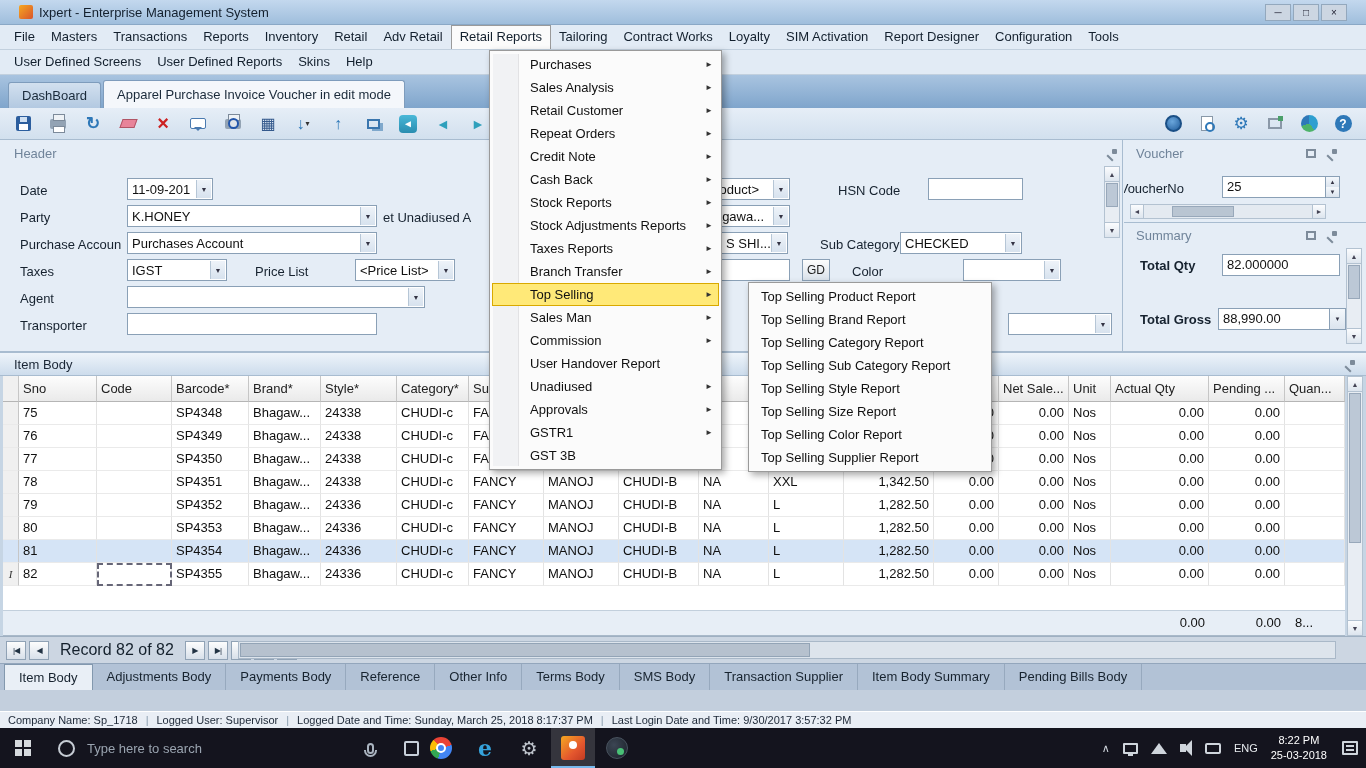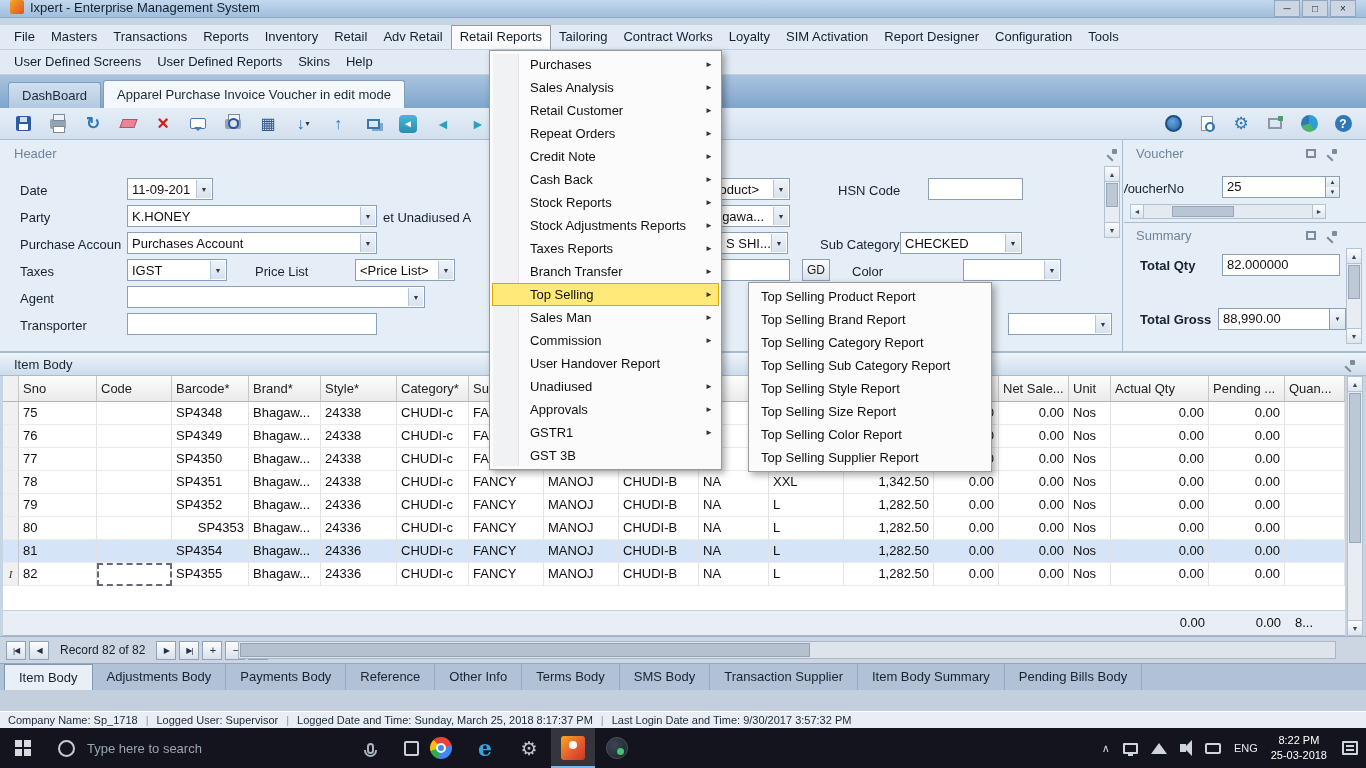--- a/index.html
+++ b/index.html
@@ -1,20 +1,20 @@
 <!DOCTYPE html>
 <html><head>
 <meta charset="utf-8">
 <style>
   *{box-sizing:border-box;margin:0;padding:0}
   body{margin:0;background:#333;font-family:"Liberation Sans",sans-serif}
   .screen{position:relative;width:1366px;height:768px;overflow:hidden;background:#c6d5e4;font-size:13px;color:#111}
 
   
-  .titlebar{position:absolute;left:0;top:0;width:1366px;height:18px;background:linear-gradient(#c3d8ee,#9fbedc);display:flex;padding:0 10px;border-bottom:1px solid #8aa8c6}
+  .titlebar{position:absolute;left:0;top:0;width:1366px;height:25px;background:linear-gradient(#c3d8ee,#9fbedc);display:flex;align-items:center;padding:0 19px;border-bottom:1px solid #8aa8c6}
   .app-ico{width:14px;height:14px;border-radius:2px;background:linear-gradient(135deg,#f6a821,#d9542b);margin-right:6px}
   .win-title{font-size:13px;color:#13202e}
   .win-btns{margin-left:auto;display:flex;gap:2px}
   .wbtn{width:26px;height:17px;background:#ccd6e2;border:1px solid #93a8bd;font-size:10px;line-height:15px;text-align:center;color:#223}
 
   
   .menubar{position:absolute;left:0;width:1366px;height:25px;background:#e2ebf5;display:flex;align-items:stretch;padding-left:6px;border-bottom:1px solid #c2d0de}
   .mb1{top:25px}.mb2{top:50px}
   .menu-item{padding:0 8px;line-height:24px;color:#13202e;white-space:nowrap}
   .menu-item.active{background:#fbfbfb;border:1px solid #9a9a9a;border-bottom:none;line-height:22px}
@@ -90,21 +90,21 @@
   .grow.sel .gcell{background:#d5e4f6}
   .num{text-align:right}
   .focus{outline:2px dashed #667;outline-offset:-2px}
   .totals{position:absolute;left:3px;top:610px;width:1342px;height:26px;background:#e7eef6;border-top:1px solid #c2cfdc;border-bottom:1px solid #a9b9c9}
   .tot{position:absolute;top:4px;font-size:13px;color:#111}
   .gvscroll{left:1347px;top:376px;height:260px}
 
   
   .recnav{position:absolute;left:0;top:636px;width:1366px;height:27px;background:#ccd6e2;border-top:1px solid #9fb0c2;display:flex;align-items:center;padding:0 6px;gap:3px}
   .rn-btn{width:20px;height:19px;background:linear-gradient(#fdfdfd,#d8e0ea);border:1px solid #90a2b5;font-size:8px;display:flex;align-items:center;justify-content:center;color:#234;letter-spacing:-1px}
-  .rn-label{padding:0 8px;font-size:12px;color:#14202c;white-space:nowrap}
+  .rn-label{padding:0 8px;font-size:16px;color:#14202c;white-space:nowrap}
   .hs-track{position:absolute;left:238px;top:4px;width:1098px;height:18px;background:#dde4ec;border:1px solid #a9b8c8}
   .hs-thumb{position:absolute;left:1px;top:1px;width:570px;height:14px;background:#b6c1ce;border:1px solid #93a4b6}
 
   
   .btabs{position:absolute;left:0;top:663px;width:1366px;height:27px;background:#b2c2d6;display:flex;align-items:stretch;padding-left:4px;border-top:1px solid #93a6bc}
   .btab{padding:0 14px;line-height:26px;color:#17232f;border-right:1px solid #97a9be;white-space:nowrap}
   .btab.active{background:#e9eff6;border:1px solid #8298ae;border-bottom:none}
   .gapstrip{position:absolute;left:0;top:690px;width:1366px;height:21px;background:#c3cfdd}
   .statusbar{position:absolute;left:0;top:711px;width:1366px;height:17px;background:#e9eef5;border-top:1px solid #fff;display:flex;align-items:center;padding:0 8px;gap:8px;font-size:11px;color:#1c2736}
   .ssep{color:#8a9cae}
@@ -513,21 +513,21 @@
           <div class="gcell num" style="width: 70px;">0.00</div>
           <div class="gcell" style="width: 42px;">Nos</div>
           <div class="gcell num" style="width: 98px;">0.00</div>
           <div class="gcell num" style="width: 76px;">0.00</div>
           <div class="gcell num" style="width: 60px;"></div>
         </div>
         <div class="grow">
           <div class="gcell ind"></div>
           <div class="gcell" style="width: 78px;">80</div>
           <div class="gcell" style="width: 75px;"></div>
-          <div class="gcell" style="width: 77px; text-align: right;">SP4353</div>
+          <div class="gcell" style="width: 77px;">SP4353</div>
           <div class="gcell" style="width: 72px;">Bhagaw...</div>
           <div class="gcell" style="width: 76px;">24336</div>
           <div class="gcell" style="width: 72px;">CHUDI-c</div>
           <div class="gcell" style="width: 75px;">FANCY</div>
           <div class="gcell" style="width: 75px;">MANOJ</div>
           <div class="gcell" style="width: 80px;">CHUDI-B</div>
           <div class="gcell" style="width: 70px;">NA</div>
           <div class="gcell" style="width: 75px;">L</div>
           <div class="gcell num" style="width: 90px;">1,282.50</div>
           <div class="gcell num" style="width: 65px;">0.00</div>

